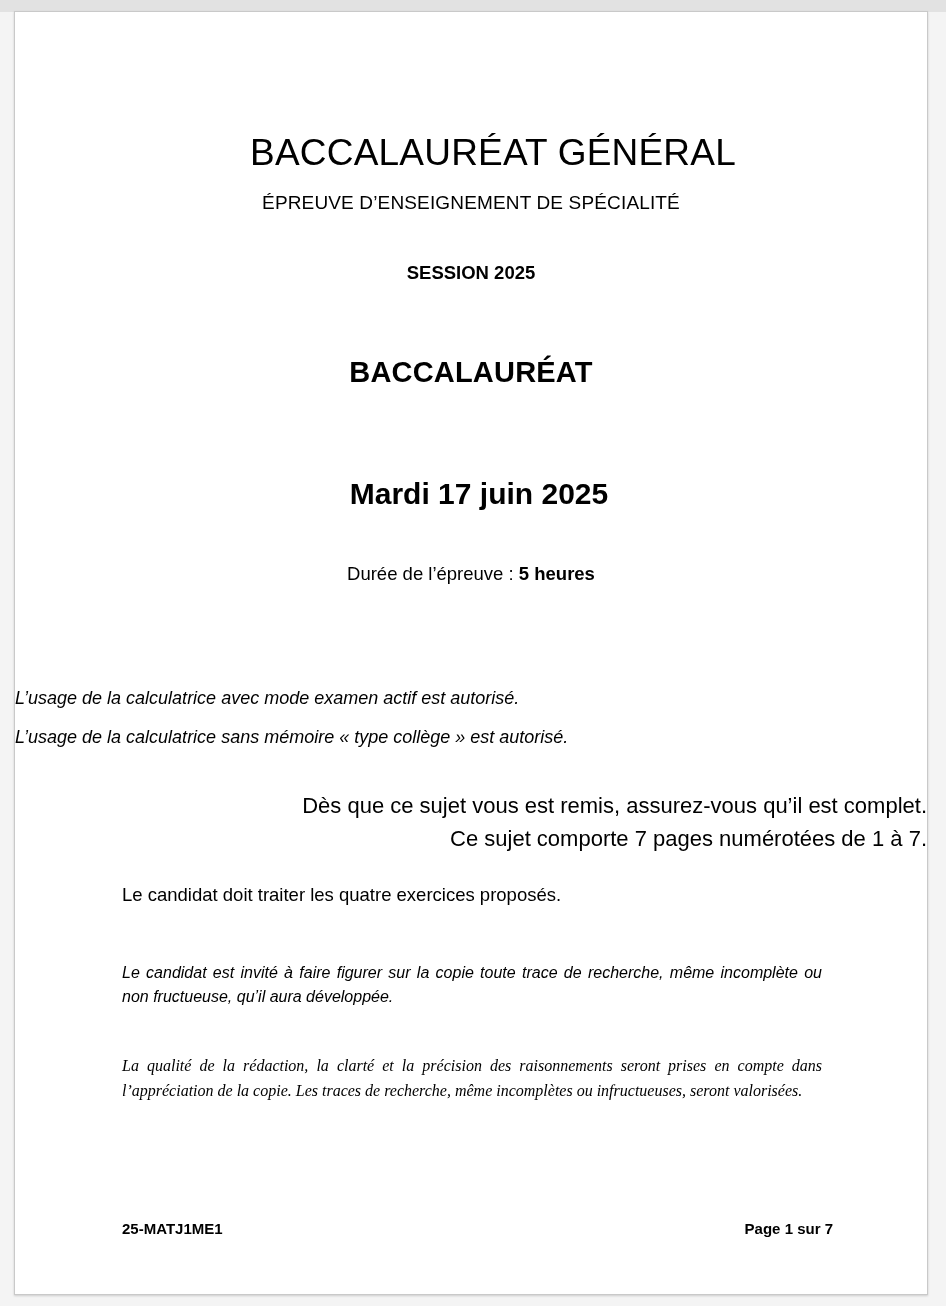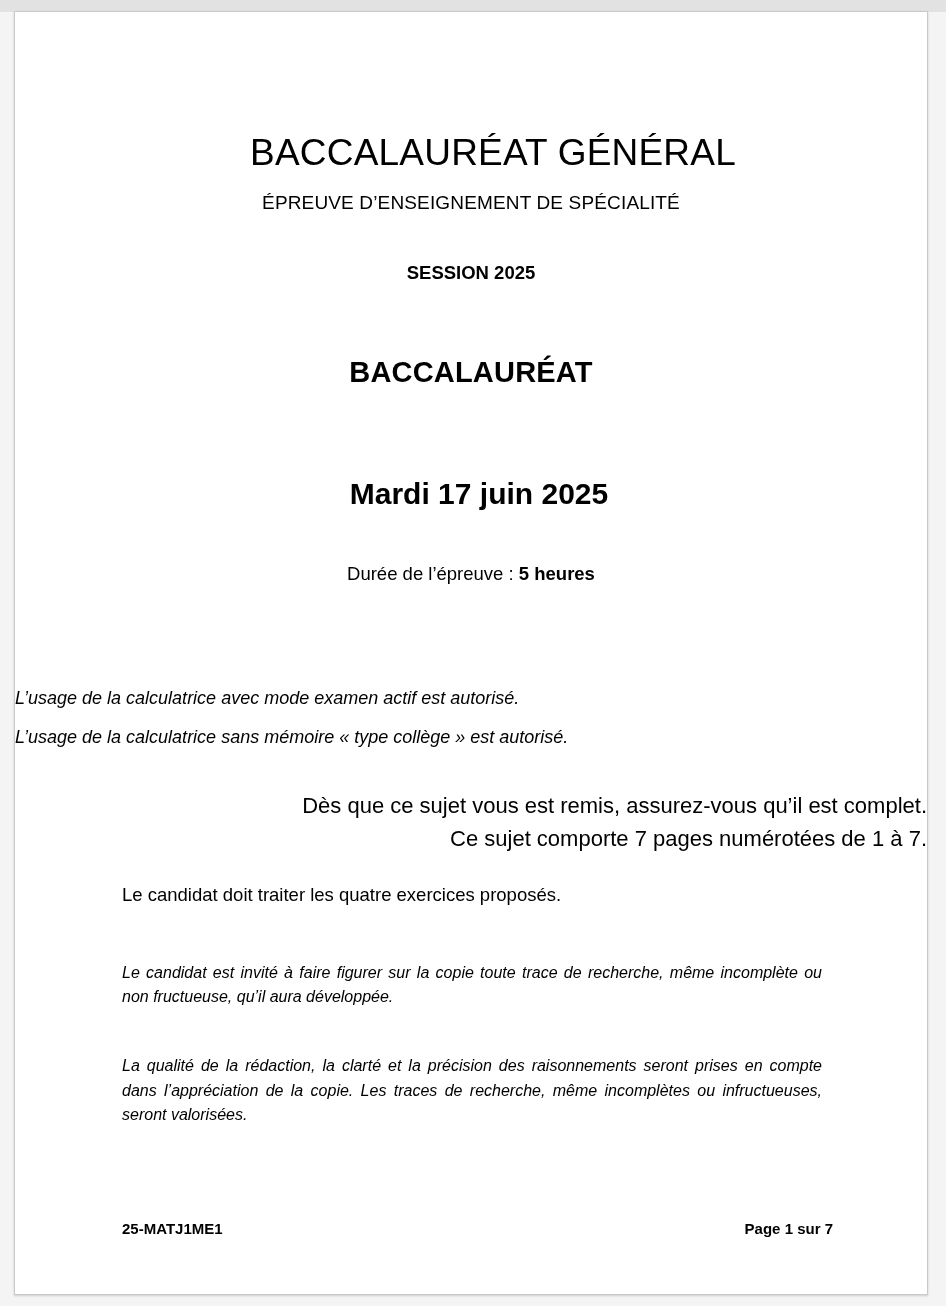--- a/index.html
+++ b/index.html
@@ -134,21 +134,21 @@
     line-height: 1.45;
     margin: 0 0 52px 0;
   }
   .p-italic {
     font-size: 16px;
     font-style: italic;
     line-height: 1.52;
     text-align: justify;
     margin: 0 0 45px 0;
   }
-  .p-italic:last-child { margin-bottom: 8px; }
+  .p-italic:last-child { margin-bottom: 8px; font-family: Liberation Serif, serif; }
 
   
   .page-footer {
     position: absolute;
     left: 107px;
     right: 94px;
     top: 1208px;
     display: flex;
     justify-content: space-between;
     align-items: baseline;

